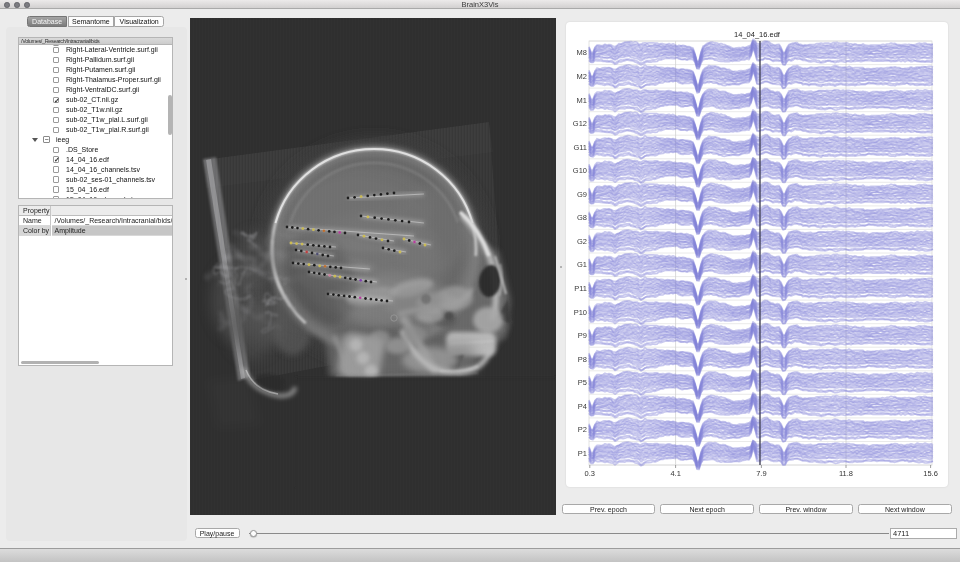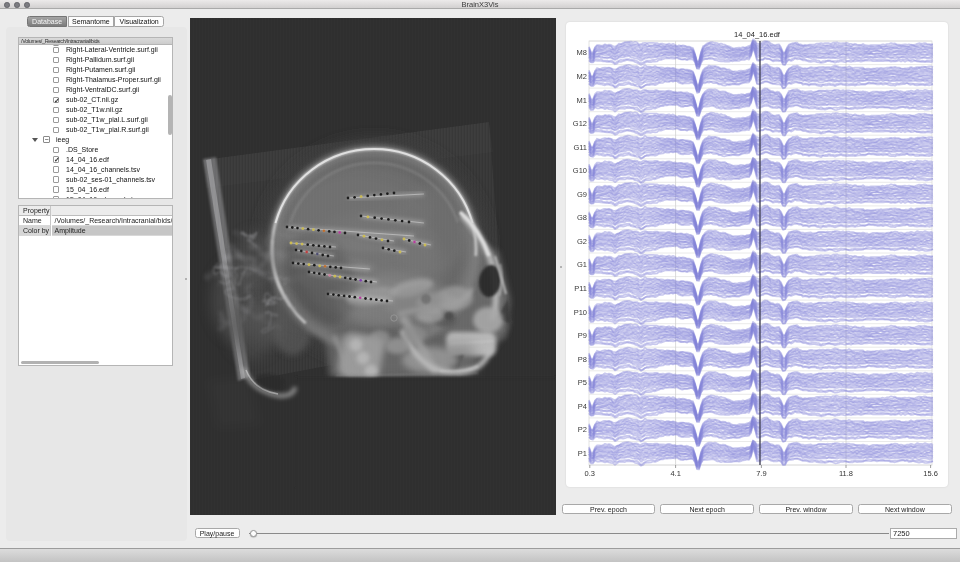--- a/index.html
+++ b/index.html
@@ -498,14 +498,14 @@
 <text x="930.6" y="476.0" text-anchor="middle" font-size="7.5" fill="#333" font-family="Liberation Sans, sans-serif">15.6</text>
 </svg>
 </div>
 <div class="btn abs" style="left:562px;top:504px;width:93px">Prev. epoch</div>
 <div class="btn abs" style="left:660.4px;top:504px;width:93.4px">Next epoch</div>
 <div class="btn abs" style="left:759.3px;top:504px;width:93.4px">Prev. window</div>
 <div class="btn abs" style="left:858.2px;top:504px;width:93.4px">Next window</div>
 <div class="btn abs" style="left:194.5px;top:528px;width:45px;height:10px">Play/pause</div>
 <div class="abs" id="slider"></div>
 <div class="abs" id="knob"></div>
-<div class="abs" id="valbox">7250</div>
+<div class="abs" id="valbox">4711</div>
 <div class="abs" id="bstrip"></div>
 
 </body></html>

